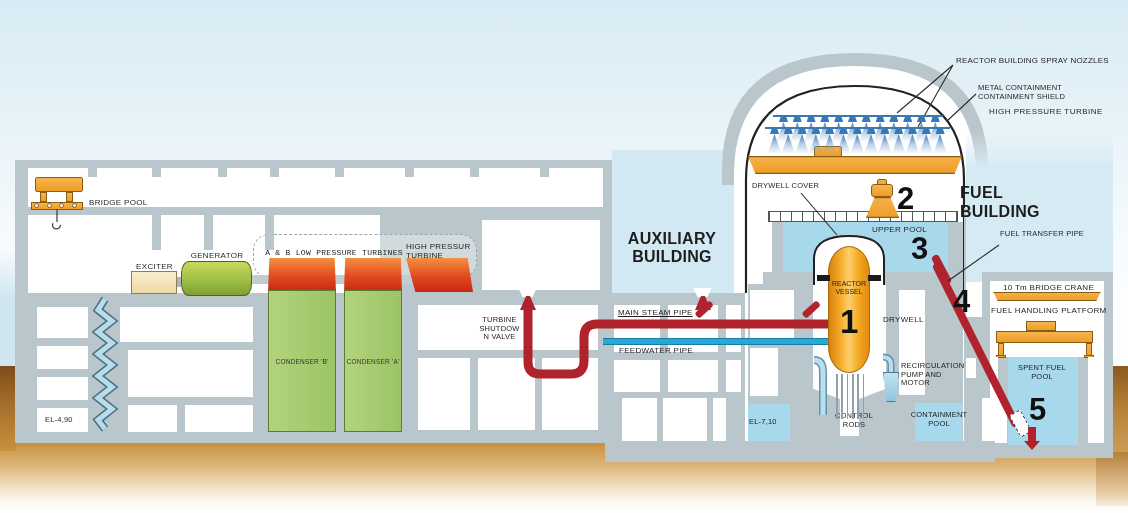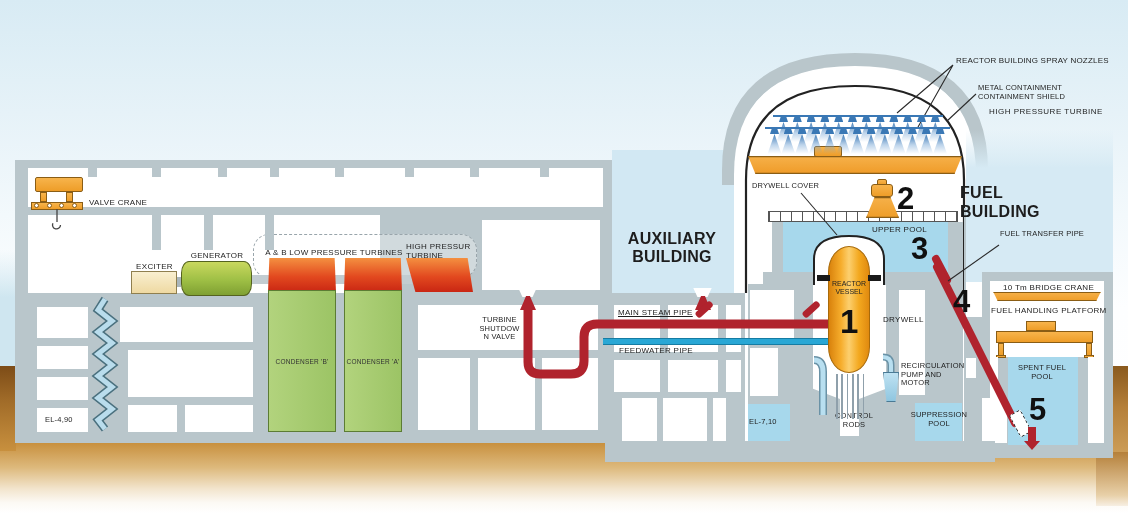--- a/index.html
+++ b/index.html
@@ -186,24 +186,24 @@
   <div style="left:883px;top:372px;width:16px;height:30px;background:linear-gradient(180deg,#bfe2f2,#8fc6e0);border:1px solid #4a7a95;clip-path:polygon(0 0,100% 0,78% 100%,22% 100%);"></div>
   <div style="left:1008px;top:417px;width:25px;height:13px;background:#fff;border:1.3px dashed #333;border-radius:2px;transform:rotate(62deg);"></div>
   <div style="left:1028px;top:427px;width:8px;height:14px;background:var(--pipe_red);"></div>
   <div style="left:1024px;top:441px;width:0;height:0;border-left:8px solid transparent;border-right:8px solid transparent;border-top:9px solid #b0232d;"></div>
 
   <div class="title2 pre ctr" style="left:620px;top:230px;width:104px;">AUXILIARY
 BUILDING</div>
   <div class="title2 pre" style="left:960px;top:183px;line-height:19px;">FUEL
 BUILDING</div>
 
-  <div class="lbl" style="left:89px;top:198px;">VALVE CRANE</div>
+  <div class="lbl" style="left:89px;top:198px;">BRIDGE POOL</div>
   <div class="lbl ctr" style="left:132px;top:262px;width:45px;">EXCITER</div>
   <div class="lbl ctr" style="left:181px;top:251px;width:72px;">GENERATOR</div>
-  <div class="lbl ctr" style="left:264px;top:248px;width:140px;">A &amp; B LOW PRESSURE TURBINES</div>
+  <div class="lbl ctr" style="left:264px;top:248px;width:140px;font-family:Liberation Mono, monospace;">A &amp; B LOW PRESSURE TURBINES</div>
   <div class="lbl pre" style="left:406px;top:242px;">HIGH PRESSUR
 TURBINE</div>
   <div class="lbl-sm" style="left:45px;top:416px;">EL-4,90</div>
   <div class="lbl-sm pre ctr" style="left:477px;top:316px;width:45px;">TURBINE
 SHUTDOW
 N VALVE</div>
 
   <div class="lbl" style="left:618px;top:308px;text-decoration:underline;">MAIN STEAM PIPE</div>
   <div class="lbl" style="left:619px;top:346px;">FEEDWATER PIPE</div>
   <div class="lbl-sm" style="left:1000px;top:230px;">FUEL TRANSFER PIPE</div>
@@ -215,21 +215,21 @@
   <div class="lbl-sm" style="left:752px;top:182px;">DRYWELL COVER</div>
   <div class="lbl" style="left:872px;top:225px;">UPPER POOL</div>
   <div class="pre ctr" style="left:828px;top:280px;width:42px;font-size:7px;line-height:8px;color:#222;">REACTOR
 VESSEL</div>
   <div class="lbl" style="left:883px;top:315px;">DRYWELL</div>
   <div class="lbl-sm pre" style="left:901px;top:362px;">RECIRCULATION
 PUMP AND
 MOTOR</div>
   <div class="lbl-sm pre ctr" style="left:831px;top:412px;width:46px;">CONTROL
 RODS</div>
-  <div class="lbl-sm pre ctr" style="left:910px;top:411px;width:58px;">SUPPRESSION
+  <div class="lbl-sm pre ctr" style="left:910px;top:411px;width:58px;">CONTAINMENT
 POOL</div>
   <div class="lbl-sm" style="left:749px;top:418px;">EL-7,10</div>
 
   <div class="lbl" style="left:1003px;top:283px;">10 Tm BRIDGE CRANE</div>
   <div class="lbl" style="left:991px;top:306px;">FUEL HANDLING PLATFORM</div>
   <div class="lbl-sm pre ctr" style="left:1014px;top:364px;width:56px;">SPENT FUEL
 POOL</div>
 
   <div class="marker" style="left:840px;top:306px;font-size:33px;">1</div>
   <div class="marker" style="left:897px;top:183px;">2</div>

